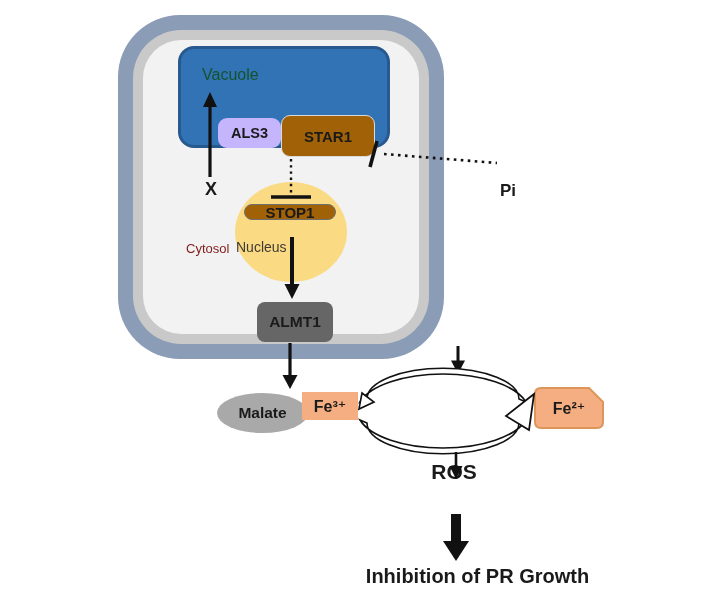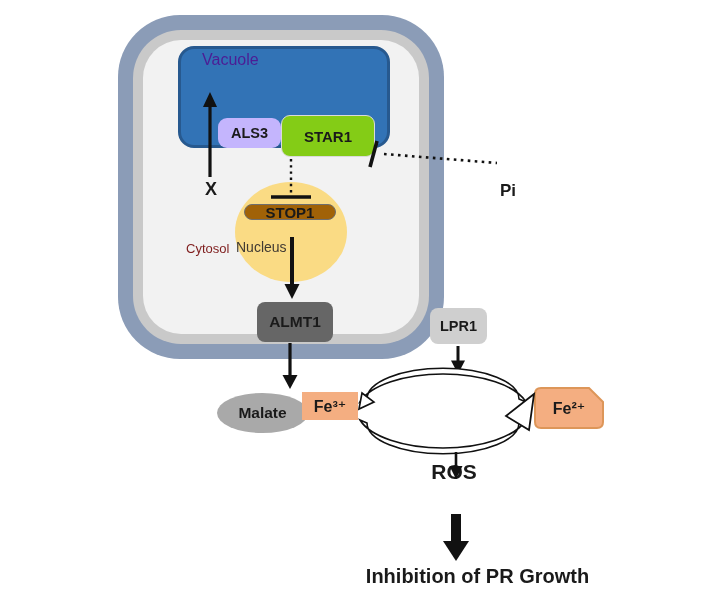--- a/index.html
+++ b/index.html
@@ -11,31 +11,31 @@
   
   .cell-outer{left:118px;top:15px;width:326px;height:344px;background:#8B9CB7;border-radius:62px;z-index:1;}
   .cell-mid{position:absolute;inset:15px;background:#C9C9C9;border-radius:48px;}
   .cell-inner{position:absolute;inset:10px;background:#F2F2F2;border-radius:38px;}
   
   .vacuole{left:178px;top:46px;width:212px;height:102px;background:#3273B6;border:3px solid #27598F;border-radius:16px;box-sizing:border-box;z-index:2;}
   .nucleus{left:235px;top:182px;width:112px;height:100px;background:#FADB84;border-radius:50%;z-index:2;}
   
   .pbox{display:flex;align-items:center;justify-content:center;font-weight:bold;box-sizing:border-box;z-index:4;}
   .als3{left:218px;top:118px;width:63px;height:30px;background:#c4b5fd;border-radius:9px;font-size:14.5px;}
-  .star1{left:281px;top:115px;width:94px;height:42px;background:#84cc16;border:1px solid #DADADA;border-radius:9px;font-size:15px;}
+  .star1{left:281px;top:115px;width:94px;height:42px;background:#a16207;border:1px solid #DADADA;border-radius:9px;font-size:15px;}
   .stop1{left:244px;top:204px;width:92px;height:16px;background:#a16207;border:1px solid #6E6E6E;border-radius:8px;font-size:15px;}
   .almt1{left:257px;top:302px;width:76px;height:40px;background:#666666;border-radius:8px;font-size:15.5px;}
   .lpr1{left:430px;top:308px;width:57px;height:36px;background:#CFCFCF;border-radius:8px;font-size:14.5px;}
   .malate{left:217px;top:393px;width:91px;height:40px;background:#A9A9A9;border-radius:50%;font-size:15.5px;}
   .fe3{left:302px;top:392px;width:56px;height:28px;background:#F4AE81;font-size:16px;}
   .fe2-shape{left:533px;top:386px;width:74px;height:46px;z-index:3;}
   .fe2-label{left:535px;top:390px;width:68px;height:36px;display:flex;align-items:center;justify-content:center;font-weight:bold;font-size:16px;z-index:4;}
   
   .lbl{z-index:4;white-space:nowrap;}
-  .vacuole-label{left:202px;top:51px;font-size:16px;color:#4c1d95;}
+  .vacuole-label{left:202px;top:66px;font-size:16px;color:#14532d;}
   .x-label{left:200px;top:179px;width:22px;text-align:center;font-size:18px;font-weight:bold;}
   .pi-label{left:500px;top:151px;font-size:17px;font-weight:bold;margin-top:30px;}
   .cytosol-label{left:186px;top:241px;font-size:13px;color:#7f1d1d;}
   .nucleus-label{left:236px;top:239px;font-size:14px;color:#403A33;}
   .ros-label{left:426px;top:460px;width:56px;text-align:center;font-size:21px;font-weight:bold;}
   .inhibition-label{left:340px;top:565px;width:275px;text-align:center;font-size:20px;font-weight:bold;}
   .overlay{left:0;top:0;width:705px;height:599px;z-index:6;pointer-events:none;}
   .overlay .stroke{stroke:#111111;}
 </style>
 </head>
@@ -62,23 +62,20 @@
       <span>ALS3</span>
     </div>
   <div class="abs pbox star1">
       <span>STAR1</span>
     </div>
   <div class="abs pbox stop1">
       <span>STOP1</span>
     </div>
   <div class="abs pbox almt1">
       <span>ALMT1</span>
-    </div>
-  <div class="abs pbox lpr1">
-      <span>LPR1</span>
     </div>
   <div class="abs pbox malate">
       <span>Malate</span>
     </div>
   <div class="abs pbox fe3">
       <span>Fe³⁺</span>
     </div>
   <div class="abs fe2-label">
       <span>Fe²⁺</span>
     </div>

